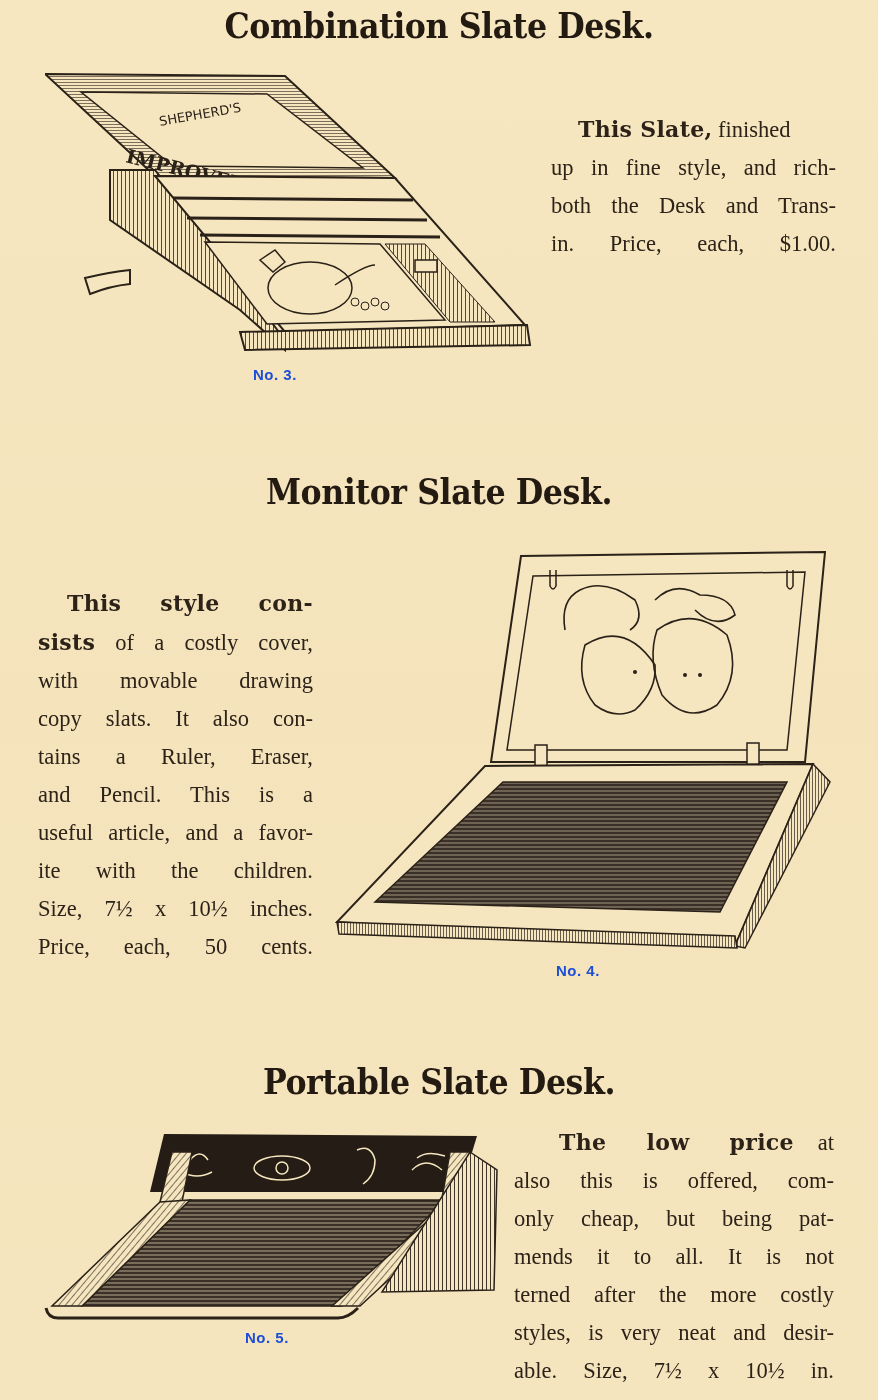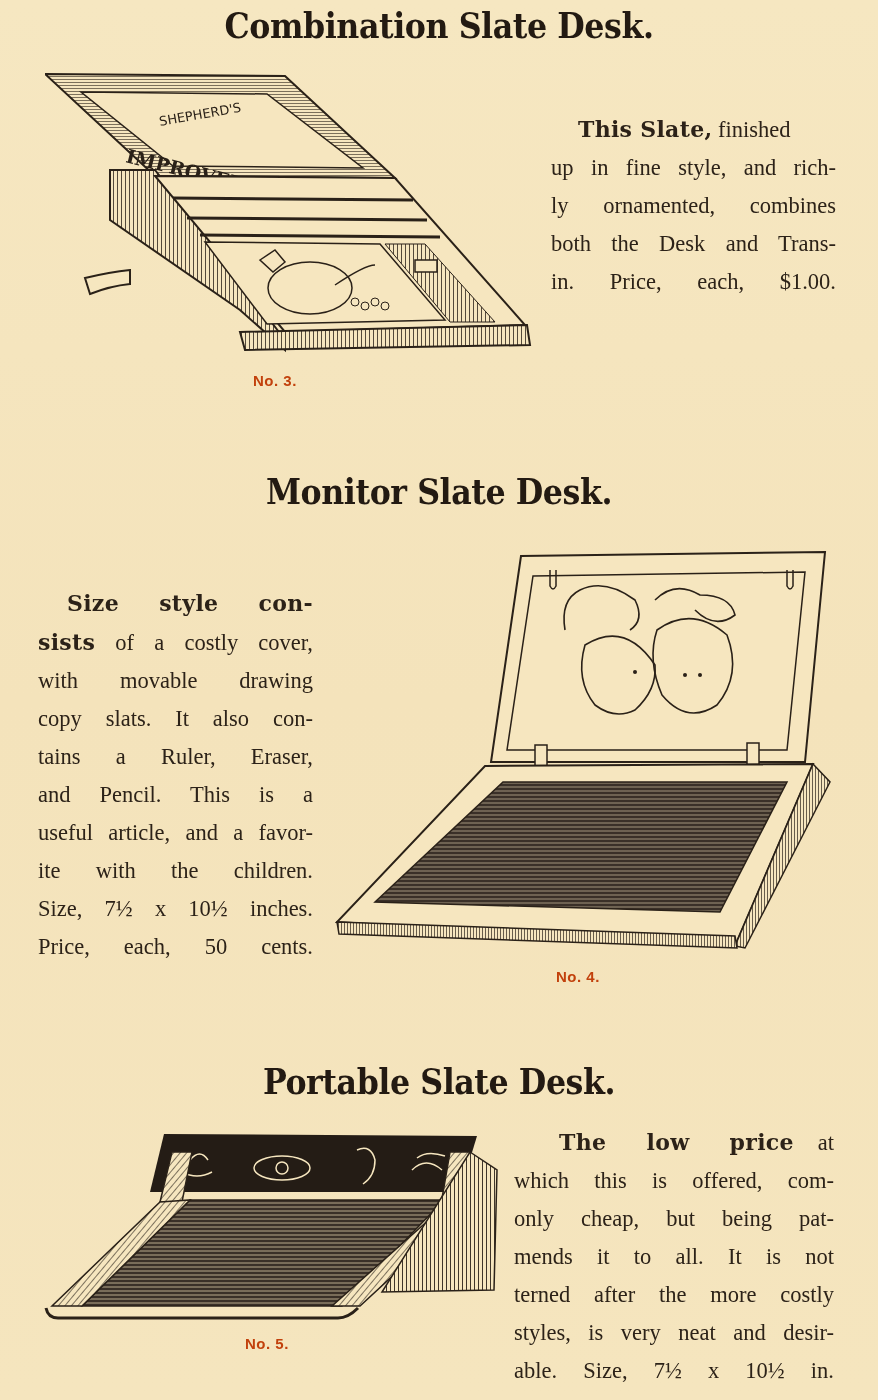--- a/index.html
+++ b/index.html
@@ -20,21 +20,21 @@
     color: #231a12; transform: scaleX(0.88); transform-origin: center;
   }
   .desc {
     position: absolute; font-size: 22.5px; line-height: 38px;
     text-align: justify; color: #2c2218;
   }
   .desc .lead { font-family: "DejaVu Serif", serif; font-weight: bold; font-size: 22px; letter-spacing: 0.3px; }
   .desc .line { display: block; text-align-last: justify; white-space: nowrap; }
   .caption {
     position: absolute; font-family: "Liberation Sans", "DejaVu Sans", sans-serif;
-    font-weight: bold; font-size: 15px; color: #c2410c; letter-spacing: 0.5px; margin-top: 6px;
+    font-weight: bold; font-size: 15px; color: #1d4ed8; letter-spacing: 0.5px;
   }
   .illus { position: absolute; }
   .illus svg { display: block; }
 </style>
 </head>
 <body>
 
 <div class="page-bg"></div>
 
 <div class="title" style="top:4px;">Combination Slate Desk.</div>
@@ -79,29 +79,28 @@
     <polygon points="195,262 482,255 485,275 200,280" fill="url(#hatch)" stroke="#2a2118" stroke-width="2"></polygon>
 
     <path d="M40 208 q25 -6 45 -8 l0 14 q-20 2 -40 10 z" fill="#f6e6bf" stroke="#2a2118" stroke-width="2"></path>
   </svg>
 </div>
 <div class="caption" style="left:253px; top:366px;">No. 3.</div>
 
 <div class="desc" style="left:551px; top:110px; width:285px;">
   <span class="line" style="text-align-last:auto; padding-left:27px;"><span class="lead">This Slate,</span><span> finished</span></span>
   <span class="line">up in fine style, and rich-</span>
-  <span class="line">ly ornamented, combines</span>
   <span class="line">both the Desk and Trans-</span>
   <span class="line">in.   Price, each,     $1.00.</span>
 </div>
 
 <div class="title" style="top:470px;">Monitor Slate Desk.</div>
 
 <div class="desc" style="left:38px; top:584px; width:275px;">
-  <span class="line" style="padding-left:29px;"><span class="lead">Size style con-</span></span>
+  <span class="line" style="padding-left:29px;"><span class="lead">This style con-</span></span>
   <span class="line"><span class="lead">sists</span><span> of a costly cover,</span></span>
   <span class="line">with movable drawing</span>
   <span class="line">copy slats.  It also con-</span>
   <span class="line">tains a Ruler, Eraser,</span>
   <span class="line">and Pencil.   This is a</span>
   <span class="line">useful article, and a favor-</span>
   <span class="line">ite with the children.</span>
   <span class="line">Size, 7½ x 10½ inches.</span>
   <span class="line">Price, each,       50 cents.</span>
 </div>
@@ -186,20 +185,20 @@
 
     <polygon points="428,22 455,40 452,160 340,162" fill="url(#vl3)" stroke="#2a2118" stroke-width="1.5"></polygon>
 
     <path d="M4 178 q2 10 12 10 l280 0 q10 0 20 -10" fill="none" stroke="#2a2118" stroke-width="3"></path>
   </svg>
 </div>
 <div class="caption" style="left:245px; top:1329px;">No. 5.</div>
 
 <div class="desc" style="left:514px; top:1123px; width:320px;">
   <span class="line" style="padding-left:29px;"><span class="lead" style="word-spacing:14px;margin-left:16px;">The low price</span><span> at</span></span>
-  <span class="line">which this is offered, com-</span>
+  <span class="line">also this is offered, com-</span>
   <span class="line">only cheap, but being pat-</span>
   <span class="line">mends it to all.  It is not</span>
   <span class="line">terned after the more costly</span>
   <span class="line">styles, is very neat and desir-</span>
   <span class="line">able.   Size, 7½ x 10½ in.</span>
   <span class="line">Price, each,         20 cents.</span>
 </div>
 
 </body></html>

